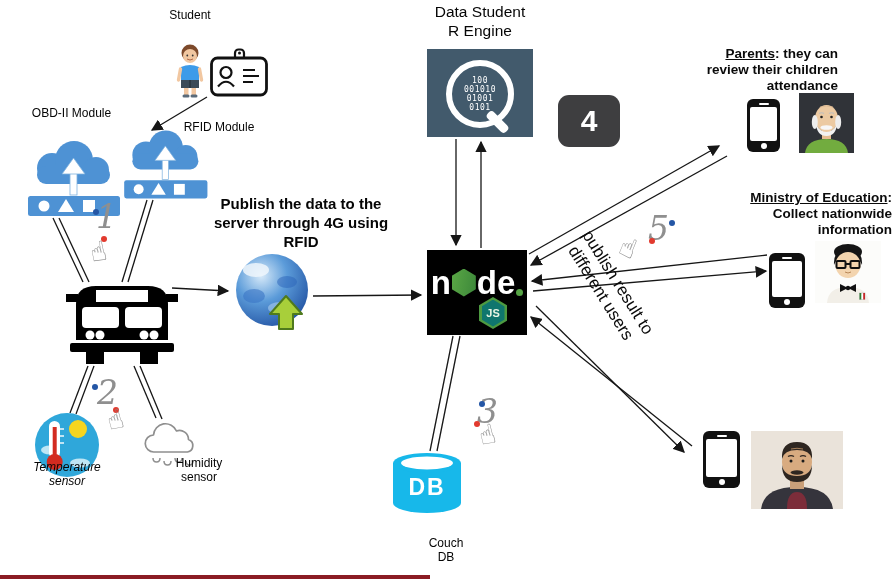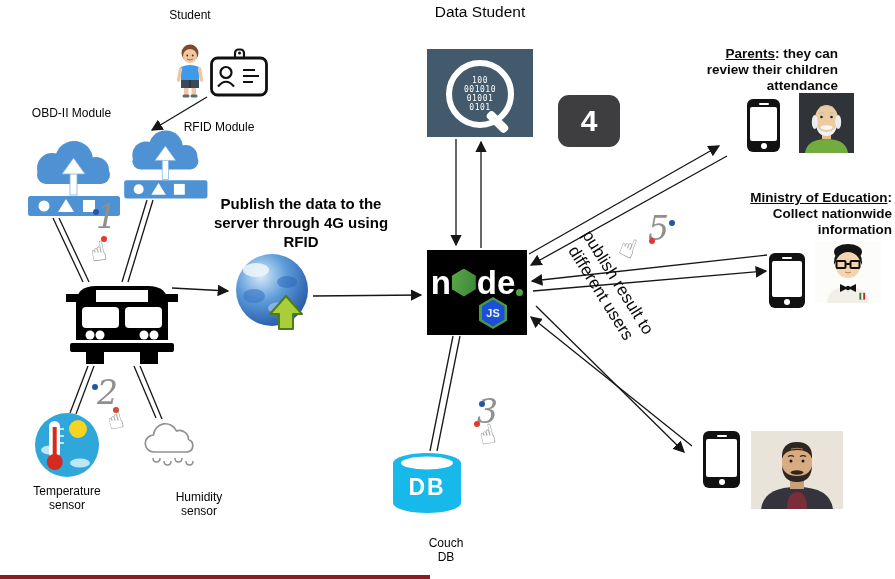--- a/index.html
+++ b/index.html
@@ -24,21 +24,21 @@
           display:flex;align-items:center;justify-content:center;color:#fff;font-size:30px;font-weight:700;}
   
   .nodebox{position:absolute;left:427px;top:250px;width:100px;height:85px;background:#000;}
   .node-word{position:absolute;left:0;top:16px;width:100%;display:flex;align-items:center;justify-content:center;
              color:#fff;font-weight:700;font-size:33px;line-height:33px;}
   .node-hex{display:inline-block;width:24px;height:28px;margin:0 1px;background:linear-gradient(100deg,#5aa745,#3c873a);
             clip-path:polygon(50% 0,100% 26%,100% 74%,50% 100%,0 74%,0 26%);}
   .node-dot{display:inline-block;width:7px;height:7px;border-radius:50%;background:#55a344;align-self:flex-end;margin:0 0 3px 1px;}
   .js-badge{position:absolute;left:52px;top:47px;width:28px;height:32px;background:#4d9a41;
             clip-path:polygon(50% 0,100% 26%,100% 74%,50% 100%,0 74%,0 26%);}
-  .js-badge .inner{position:absolute;left:2.5px;top:2.5px;right:2.5px;bottom:2.5px;background:#1d4ed8;
+  .js-badge .inner{position:absolute;left:2.5px;top:2.5px;right:2.5px;bottom:2.5px;background:#0f766e;
             clip-path:polygon(50% 0,100% 26%,100% 74%,50% 100%,0 74%,0 26%);
             display:flex;align-items:center;justify-content:center;color:#e8f5e4;font-size:11px;font-weight:700;}
   
   .phone{position:absolute;background:#111;border-radius:6px;}
   .phone .screen{position:absolute;left:3px;right:3px;top:8px;bottom:11px;background:#fff;border-radius:2px;}
   .phone .speaker{position:absolute;top:3.5px;left:50%;transform:translateX(-50%);width:10px;height:2.5px;background:#fff;border-radius:2px;}
   .phone .home{position:absolute;bottom:3px;left:50%;transform:translateX(-50%);width:6px;height:6px;background:#fff;border-radius:50%;}
   
   .gesture{position:absolute;}
   .g-digit{position:absolute;font-family:"DejaVu Serif",serif;font-style:italic;font-size:33px;line-height:1;color:#8f8f8f;}
@@ -191,25 +191,25 @@
   </svg>
 
   <svg class="abs" style="left:140px;top:416px;" width="62" height="52">
     <path d="M14,36 a8.5,8.5 0 0 1 -0.5,-17 a12,12 0 0 1 23,-4 a9,9 0 0 1 12,8.5 a6.5,6.5 0 0 1 -1,12.5 z" fill="#fff" stroke="#8f8f8f" stroke-width="1.7" stroke-linejoin="round"></path>
     <path d="M13,42 q0,4 3.5,4 q3.5,0 3.5,-4" fill="none" stroke="#8f8f8f" stroke-width="1.5"></path>
     <path d="M24,45 q0,4 3.5,4 q3.5,0 3.5,-4" fill="none" stroke="#8f8f8f" stroke-width="1.5"></path>
     <path d="M35,42 q0,4 3.5,4 q3.5,0 3.5,-4" fill="none" stroke="#8f8f8f" stroke-width="1.5"></path>
     <path d="M46,45 q0,4 3.5,4 q3.5,0 3.5,-4" fill="none" stroke="#8f8f8f" stroke-width="1.5"></path>
   </svg>
 
-  <div class="lbl lbl-left" style="left:6px;top:484px;width:122px;">
+  <div class="lbl lbl-left" style="left:6px;top:460px;width:122px;font-style:italic;">
     <div>Temperature</div>
     <div>sensor</div>
   </div>
-  <div class="lbl lbl-left" style="left:156px;top:490px;width:86px;">
+  <div class="lbl lbl-left" style="left:156px;top:456px;width:86px;">
     <div>Humidity</div>
     <div>sensor</div>
   </div>
 
   <div class="lbl mqtt" style="left:192px;top:194px;width:218px;">
     <div>Publish the data to the</div>
     <div>server through 4G using</div>
     <div>RFID</div>
   </div>
 
@@ -224,20 +224,21 @@
     <circle cx="40" cy="38" r="36" fill="url(#gg)"></circle>
     <ellipse cx="24" cy="18" rx="13" ry="7" fill="#eef6fc" opacity="0.85"></ellipse>
     <ellipse cx="55" cy="30" rx="10" ry="6" fill="#2a62b8" opacity="0.5"></ellipse>
     <ellipse cx="22" cy="44" rx="11" ry="7" fill="#3b74c4" opacity="0.6"></ellipse>
     <ellipse cx="48" cy="56" rx="12" ry="6" fill="#9cc3e8" opacity="0.7"></ellipse>
     <path d="M47,77 L47,62 L38,62 L54,44 L70,62 L61,62 L61,77 Z" fill="#a8cf3a" stroke="#4f7a1d" stroke-width="2" stroke-linejoin="round"></path>
   </svg>
 
   <div class="lbl" style="left:415px;top:3px;width:130px;font-size:15.5px;">
     <div>Data Student</div>
+    <div>R Engine</div>
   </div>
   <div class="rbox">
     <div class="lens">
       <span>100</span>
       <span>001010</span>
       <span>01001</span>
       <span>0101</span>
     </div>
     <div class="handle"></div>
   </div>

